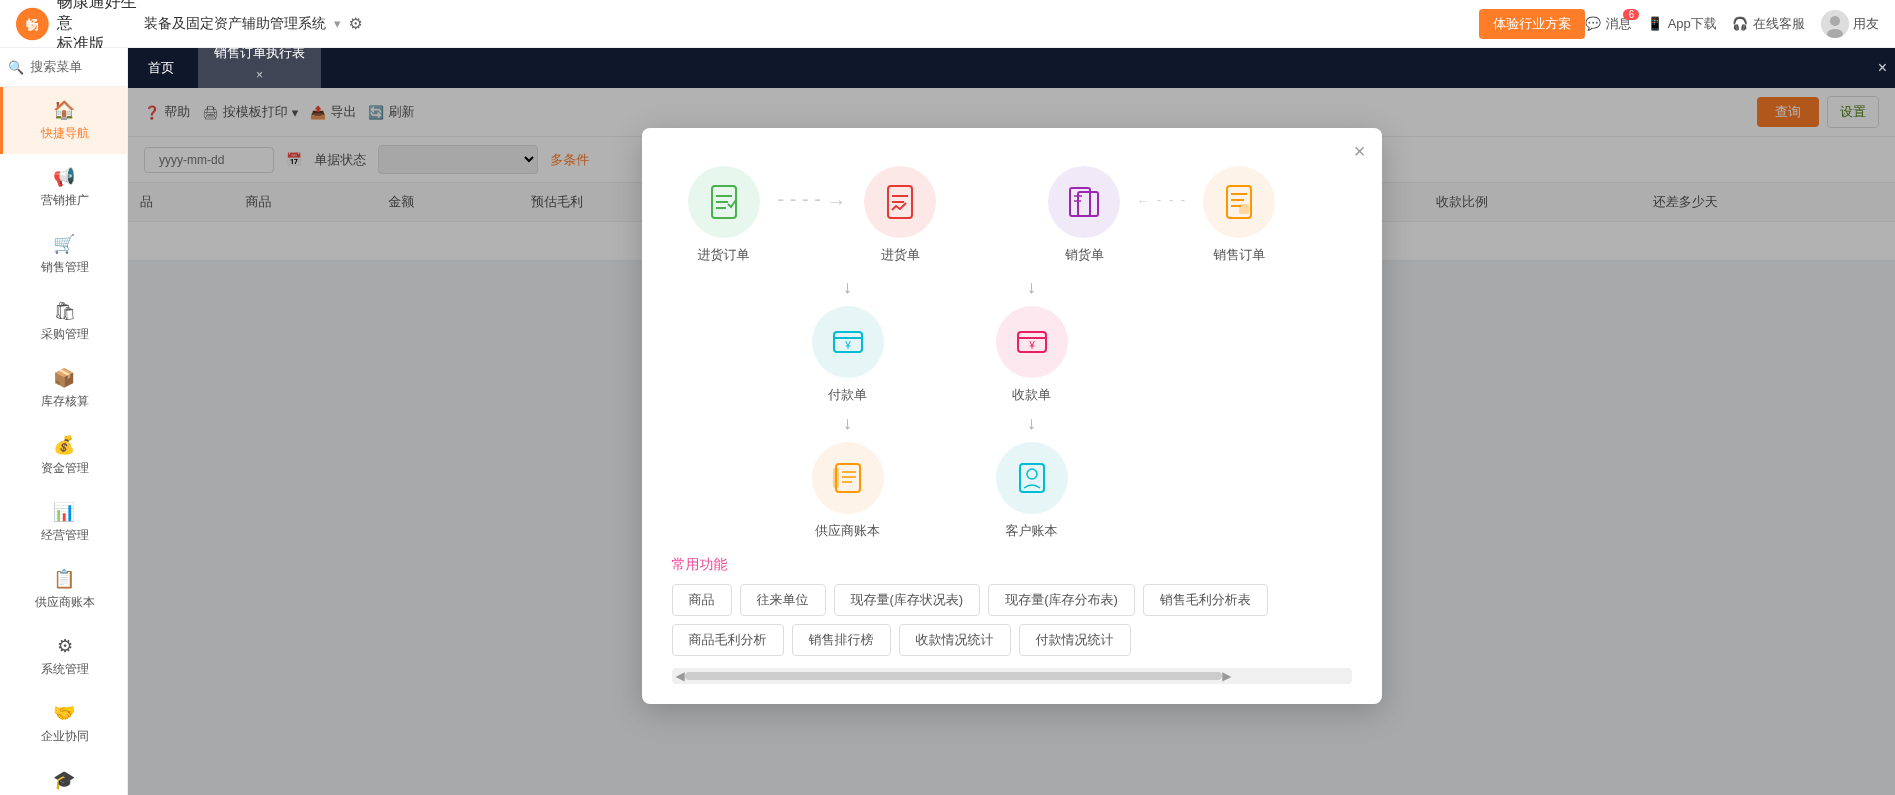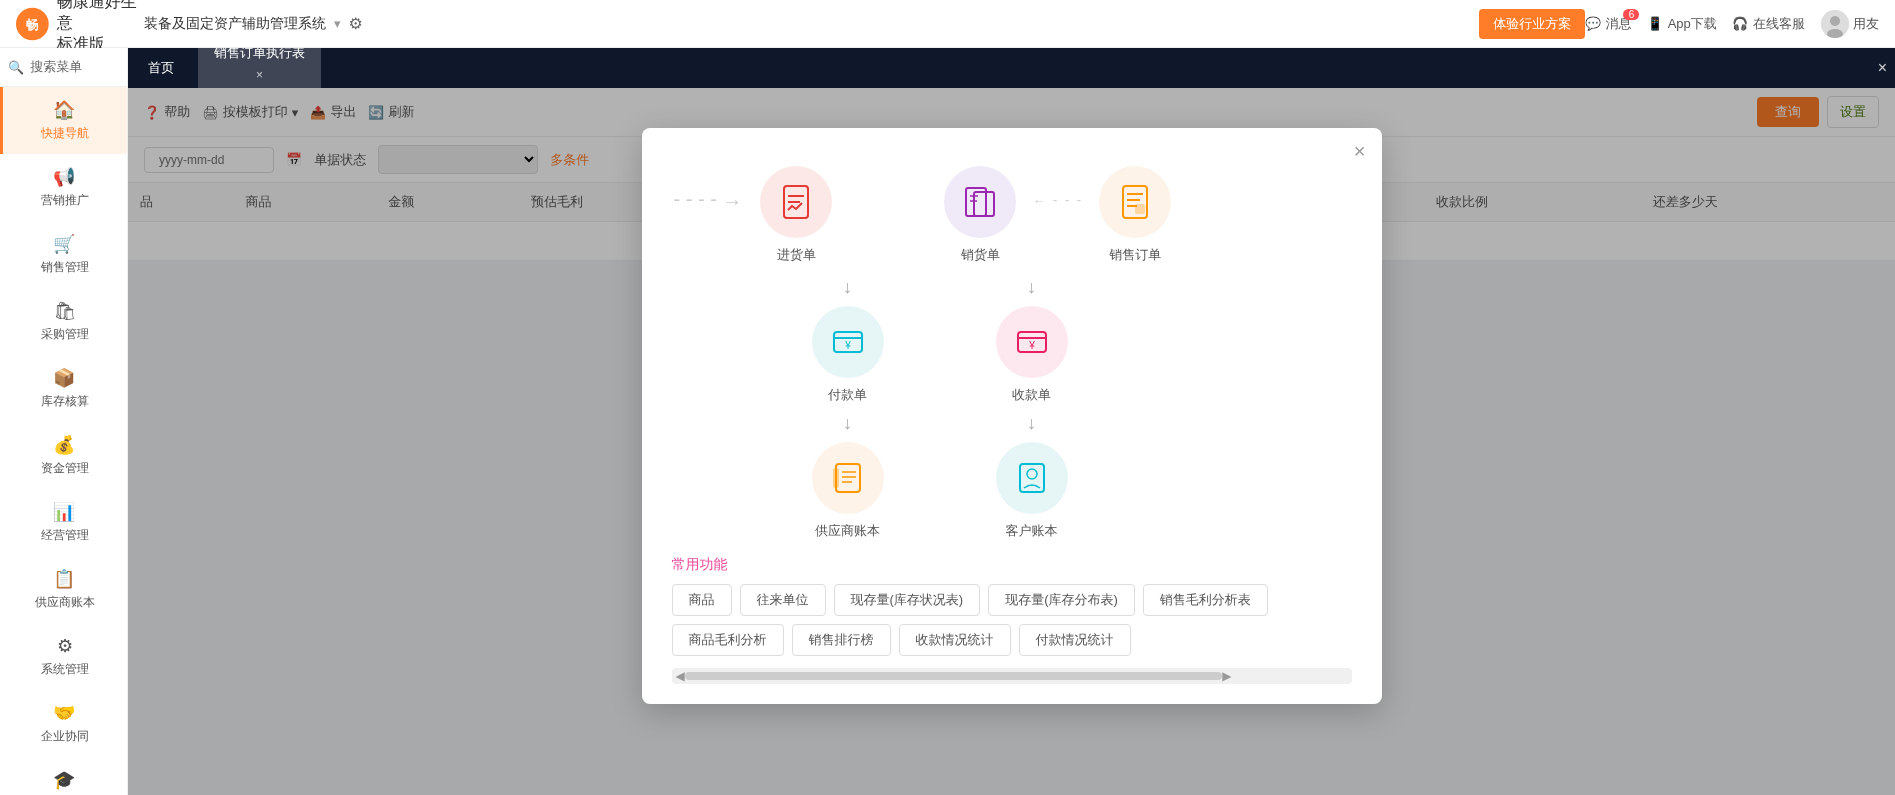--- a/index.html
+++ b/index.html
@@ -262,20 +262,32 @@
             </tbody>
           </table>
         </div>
 
         <div class="popup-overlay">
           <div class="popup">
             <span class="popup-close">×</span>
 
             <div class="flow-row">
 
+              <div class="flow-node">
+                <div class="flow-circle circle-green">
+                  <svg width="40" height="40" viewBox="0 0 40 40">
+                    <rect x="8" y="4" width="24" height="32" rx="3" fill="none" stroke="#4caf50" stroke-width="2"></rect>
+                    <line x1="12" y1="14" x2="28" y2="14" stroke="#4caf50" stroke-width="2"></line>
+                    <line x1="12" y1="20" x2="24" y2="20" stroke="#4caf50" stroke-width="2"></line>
+                    <line x1="12" y1="26" x2="22" y2="26" stroke="#4caf50" stroke-width="2"></line>
+                    <polyline points="24,22 27,25 32,18" fill="none" stroke="#4caf50" stroke-width="2"></polyline>
+                  </svg>
+                </div>
+                <span class="flow-label">进货订单</span>
+              </div>
 
               <div class="flow-arrow-h">
                 <span style="color:#ccc;">- - - - →</span>
               </div>
 
               <div class="flow-node">
                 <div class="flow-circle circle-red">
                   <svg width="40" height="40" viewBox="0 0 40 40">
                     <rect x="8" y="4" width="24" height="32" rx="3" fill="none" stroke="#e53935" stroke-width="2"></rect>
                     <line x1="12" y1="14" x2="28" y2="14" stroke="#e53935" stroke-width="2"></line>

